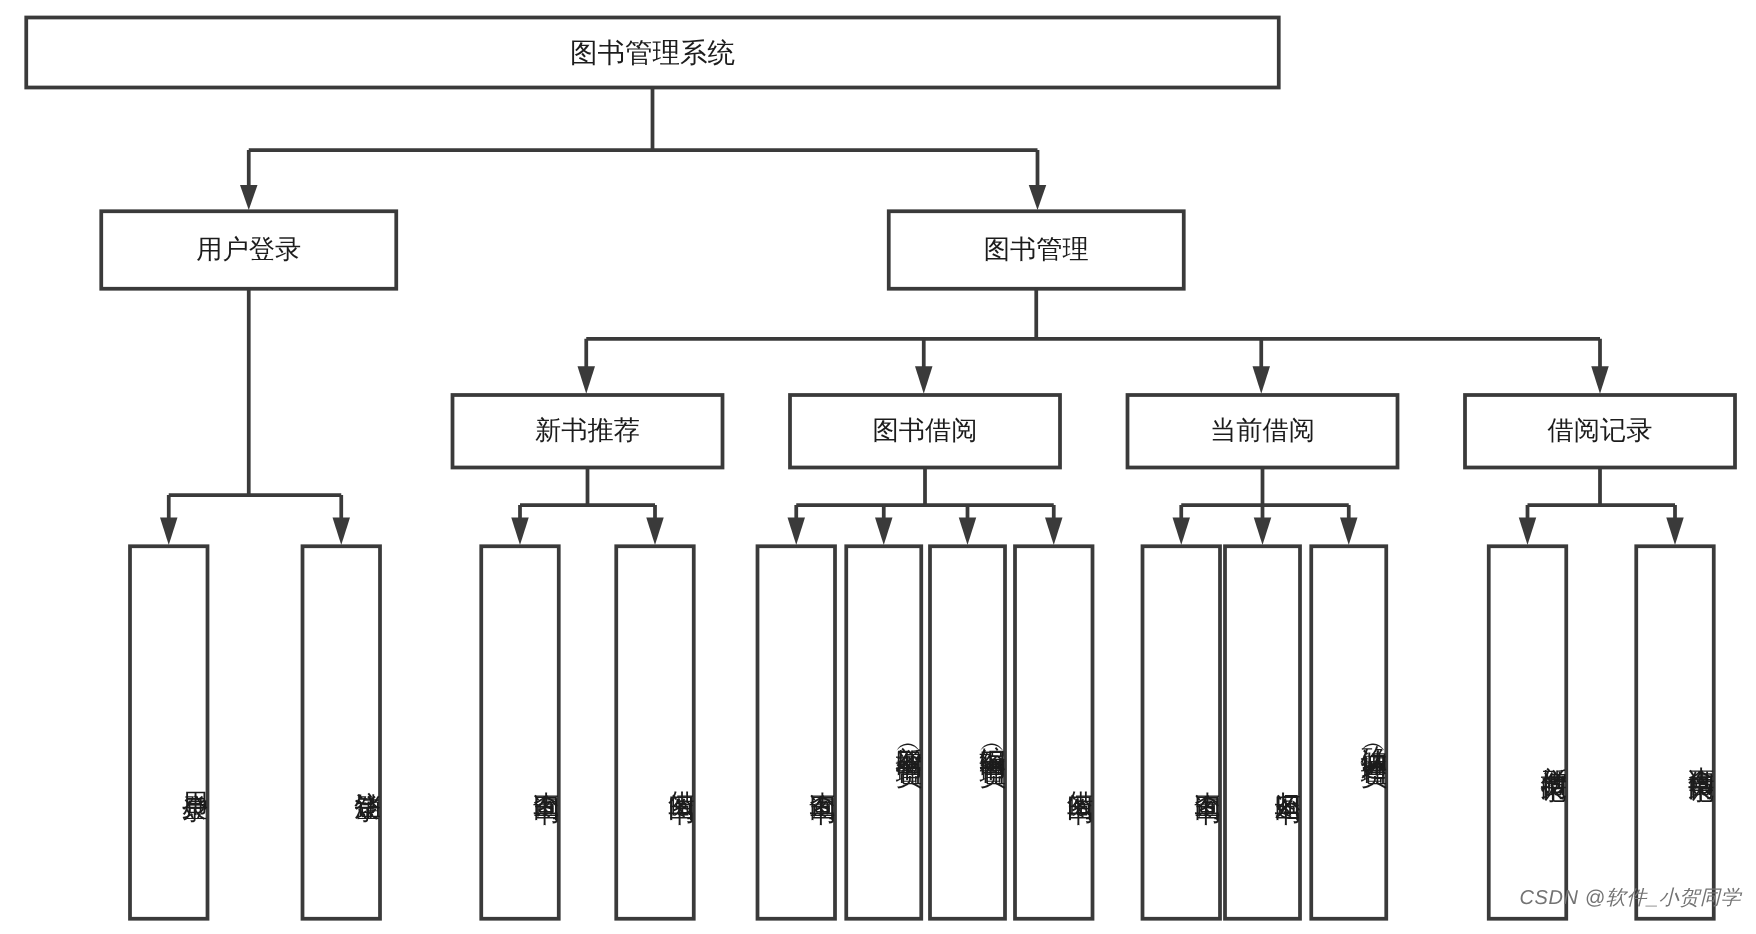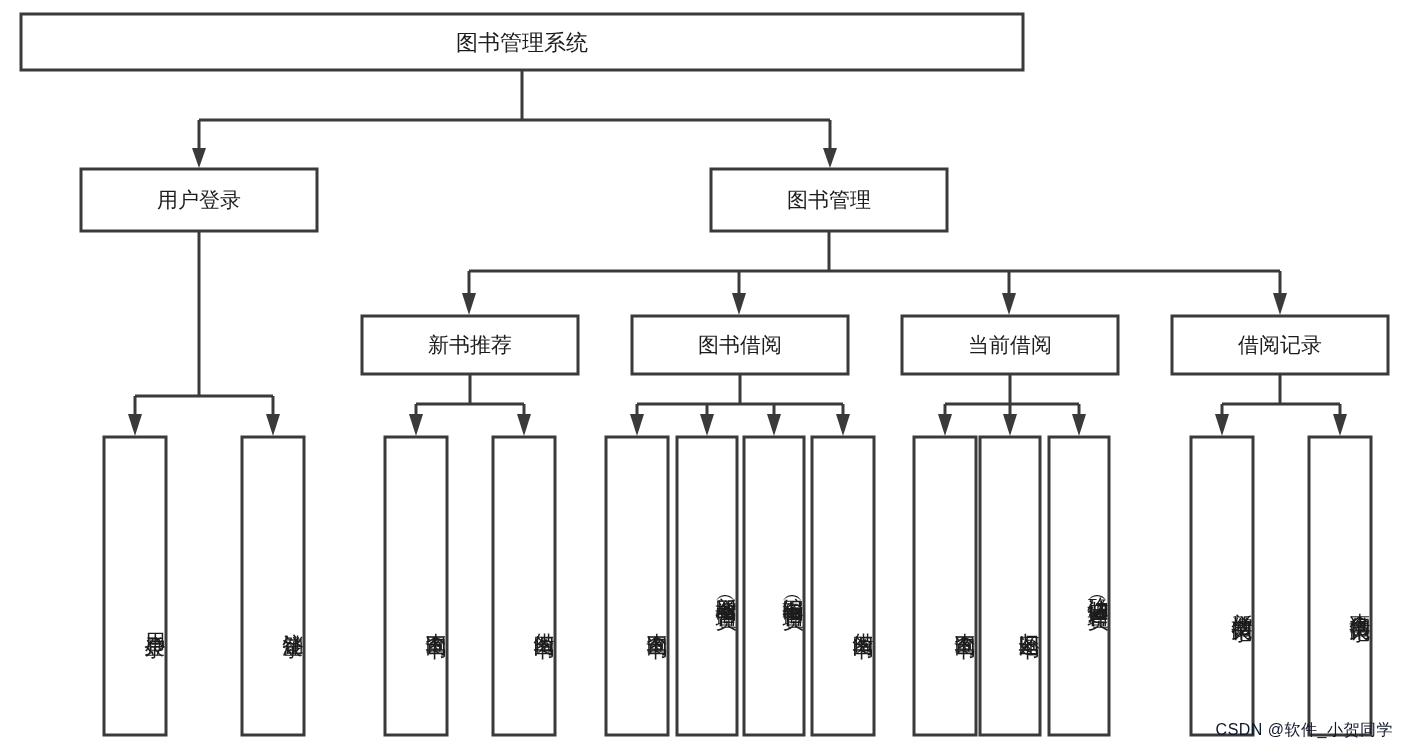--- a/index.html
+++ b/index.html
@@ -62,26 +62,27 @@
     font-size: 21px;
     line-height: 1;
     color: #1c1c1c;
     font-family: "Liberation Sans", "DejaVu Sans", sans-serif;
     white-space: nowrap;
     pointer-events: none;
   }
   .watermark {
     position: absolute;
     right: 12px;
-    bottom: 6px;
+    bottom: 18px;
     font-size: 16px;
-    color: #0f172a;
+    color: #737373;
     font-family: "Liberation Sans", "DejaVu Sans", sans-serif;
     letter-spacing: 0.5px;
     user-select: none;
+    font-style: italic;
   }
 </style>
 </head>
 <body>
 
 <div id="diagram-root">
 
   <svg class="tree-canvas" viewBox="0 0 1405 747" xmlns="http://www.w3.org/2000/svg">
 
     <g>

